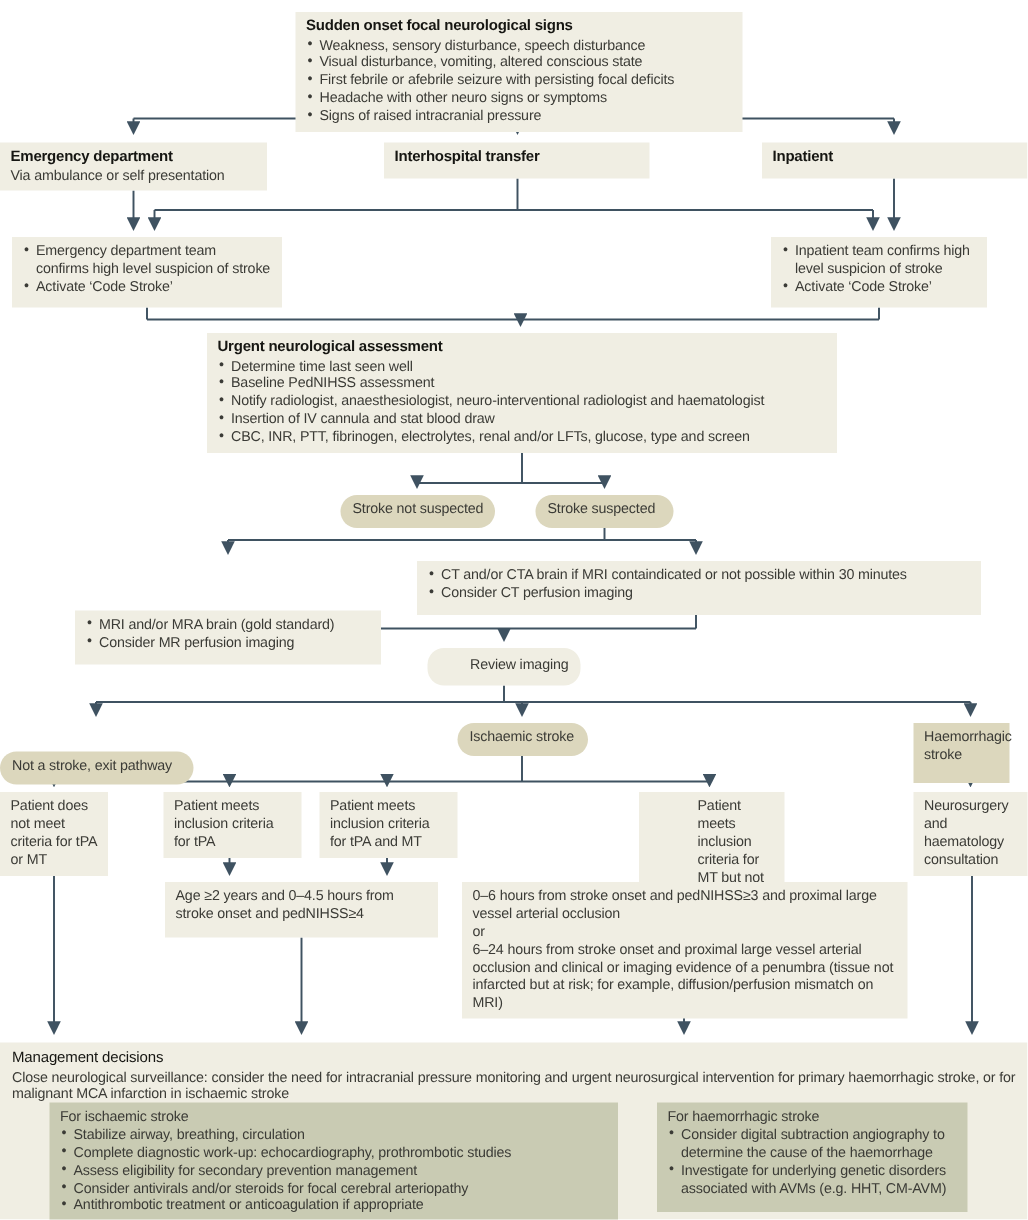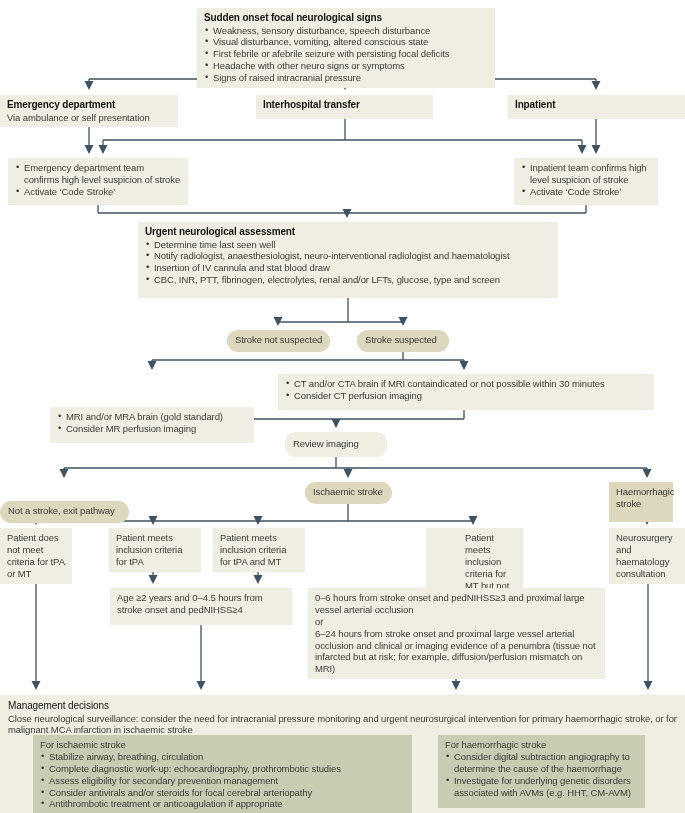--- a/index.html
+++ b/index.html
@@ -119,20 +119,21 @@
   <ul>
     <li>Inpatient team confirms high level suspicion of stroke</li>
     <li>Activate ‘Code Stroke’</li>
   </ul>
 </div>
 
 <div class="node" style="left:138px; top:222px; width:420px; min-height:76px;">
   <div class="title">Urgent neurological assessment</div>
   <ul>
     <li>Determine time last seen well</li>
+    <li>Baseline PedNIHSS assessment</li>
     <li>Notify radiologist, anaesthesiologist, neuro-interventional radiologist and haematologist</li>
     <li>Insertion of IV cannula and stat blood draw</li>
     <li>CBC, INR, PTT, fibrinogen, electrolytes, renal and/or LFTs, glucose, type and screen</li>
   </ul>
 </div>
 
 <div class="node tan label-box" style="left:227px; top:330px; width:103px; min-height:22px;">Stroke not suspected</div>
 <div class="node tan label-box" style="left:357px; top:330px; width:92px; min-height:22px;">Stroke suspected</div>
 
 <div class="node" style="left:50px; top:374px; width:204px; min-height:36px;margin-top:33px;">
@@ -141,21 +142,21 @@
     <li>Consider MR perfusion imaging</li>
   </ul>
 </div>
 <div class="node" style="left:278px; top:374px; width:376px; min-height:36px;">
   <ul>
     <li>CT and/or CTA brain if MRI containdicated or not possible within 30 minutes</li>
     <li>Consider CT perfusion imaging</li>
   </ul>
 </div>
 
-<div class="node label-box" style="left:285px; top:432px; width:102px; min-height:25px; padding-top:6px;">Review imaging</div>
+<div class="node label-box" style="left:285px; top:432px; width:102px; min-height:25px; padding-top:6px;text-align:right;">Review imaging</div>
 
 <div class="node tan label-box" style="left:0; top:482px; width:129px; min-height:22px;margin-top:19px;">Not a stroke, exit pathway</div>
 <div class="node tan label-box" style="left:305px; top:482px; width:87px; min-height:22px;">Ischaemic stroke</div>
 <div class="node tan wrap-box" style="left:609px; top:482px; width:64px; min-height:40px;">Haemorrhagic stroke</div>
 
 <div class="node wrap-box" style="left:0; top:528px; width:72px; min-height:56px;">Patient does not meet criteria for tPA or MT</div>
 <div class="node wrap-box" style="left:109px; top:528px; width:92px; min-height:42px;">Patient meets inclusion criteria for tPA</div>
 <div class="node wrap-box" style="left:213px; top:528px; width:92px; min-height:42px;">Patient meets inclusion criteria for tPA and MT</div>
 <div class="node wrap-box" style="left:426px; top:528px; width:97px; min-height:42px;padding-left:39px;">Patient meets inclusion criteria for MT but not t-PA</div>
 <div class="node wrap-box" style="left:609px; top:528px; width:78px; min-height:42px;">Neurosurgery and haematology consultation</div>

